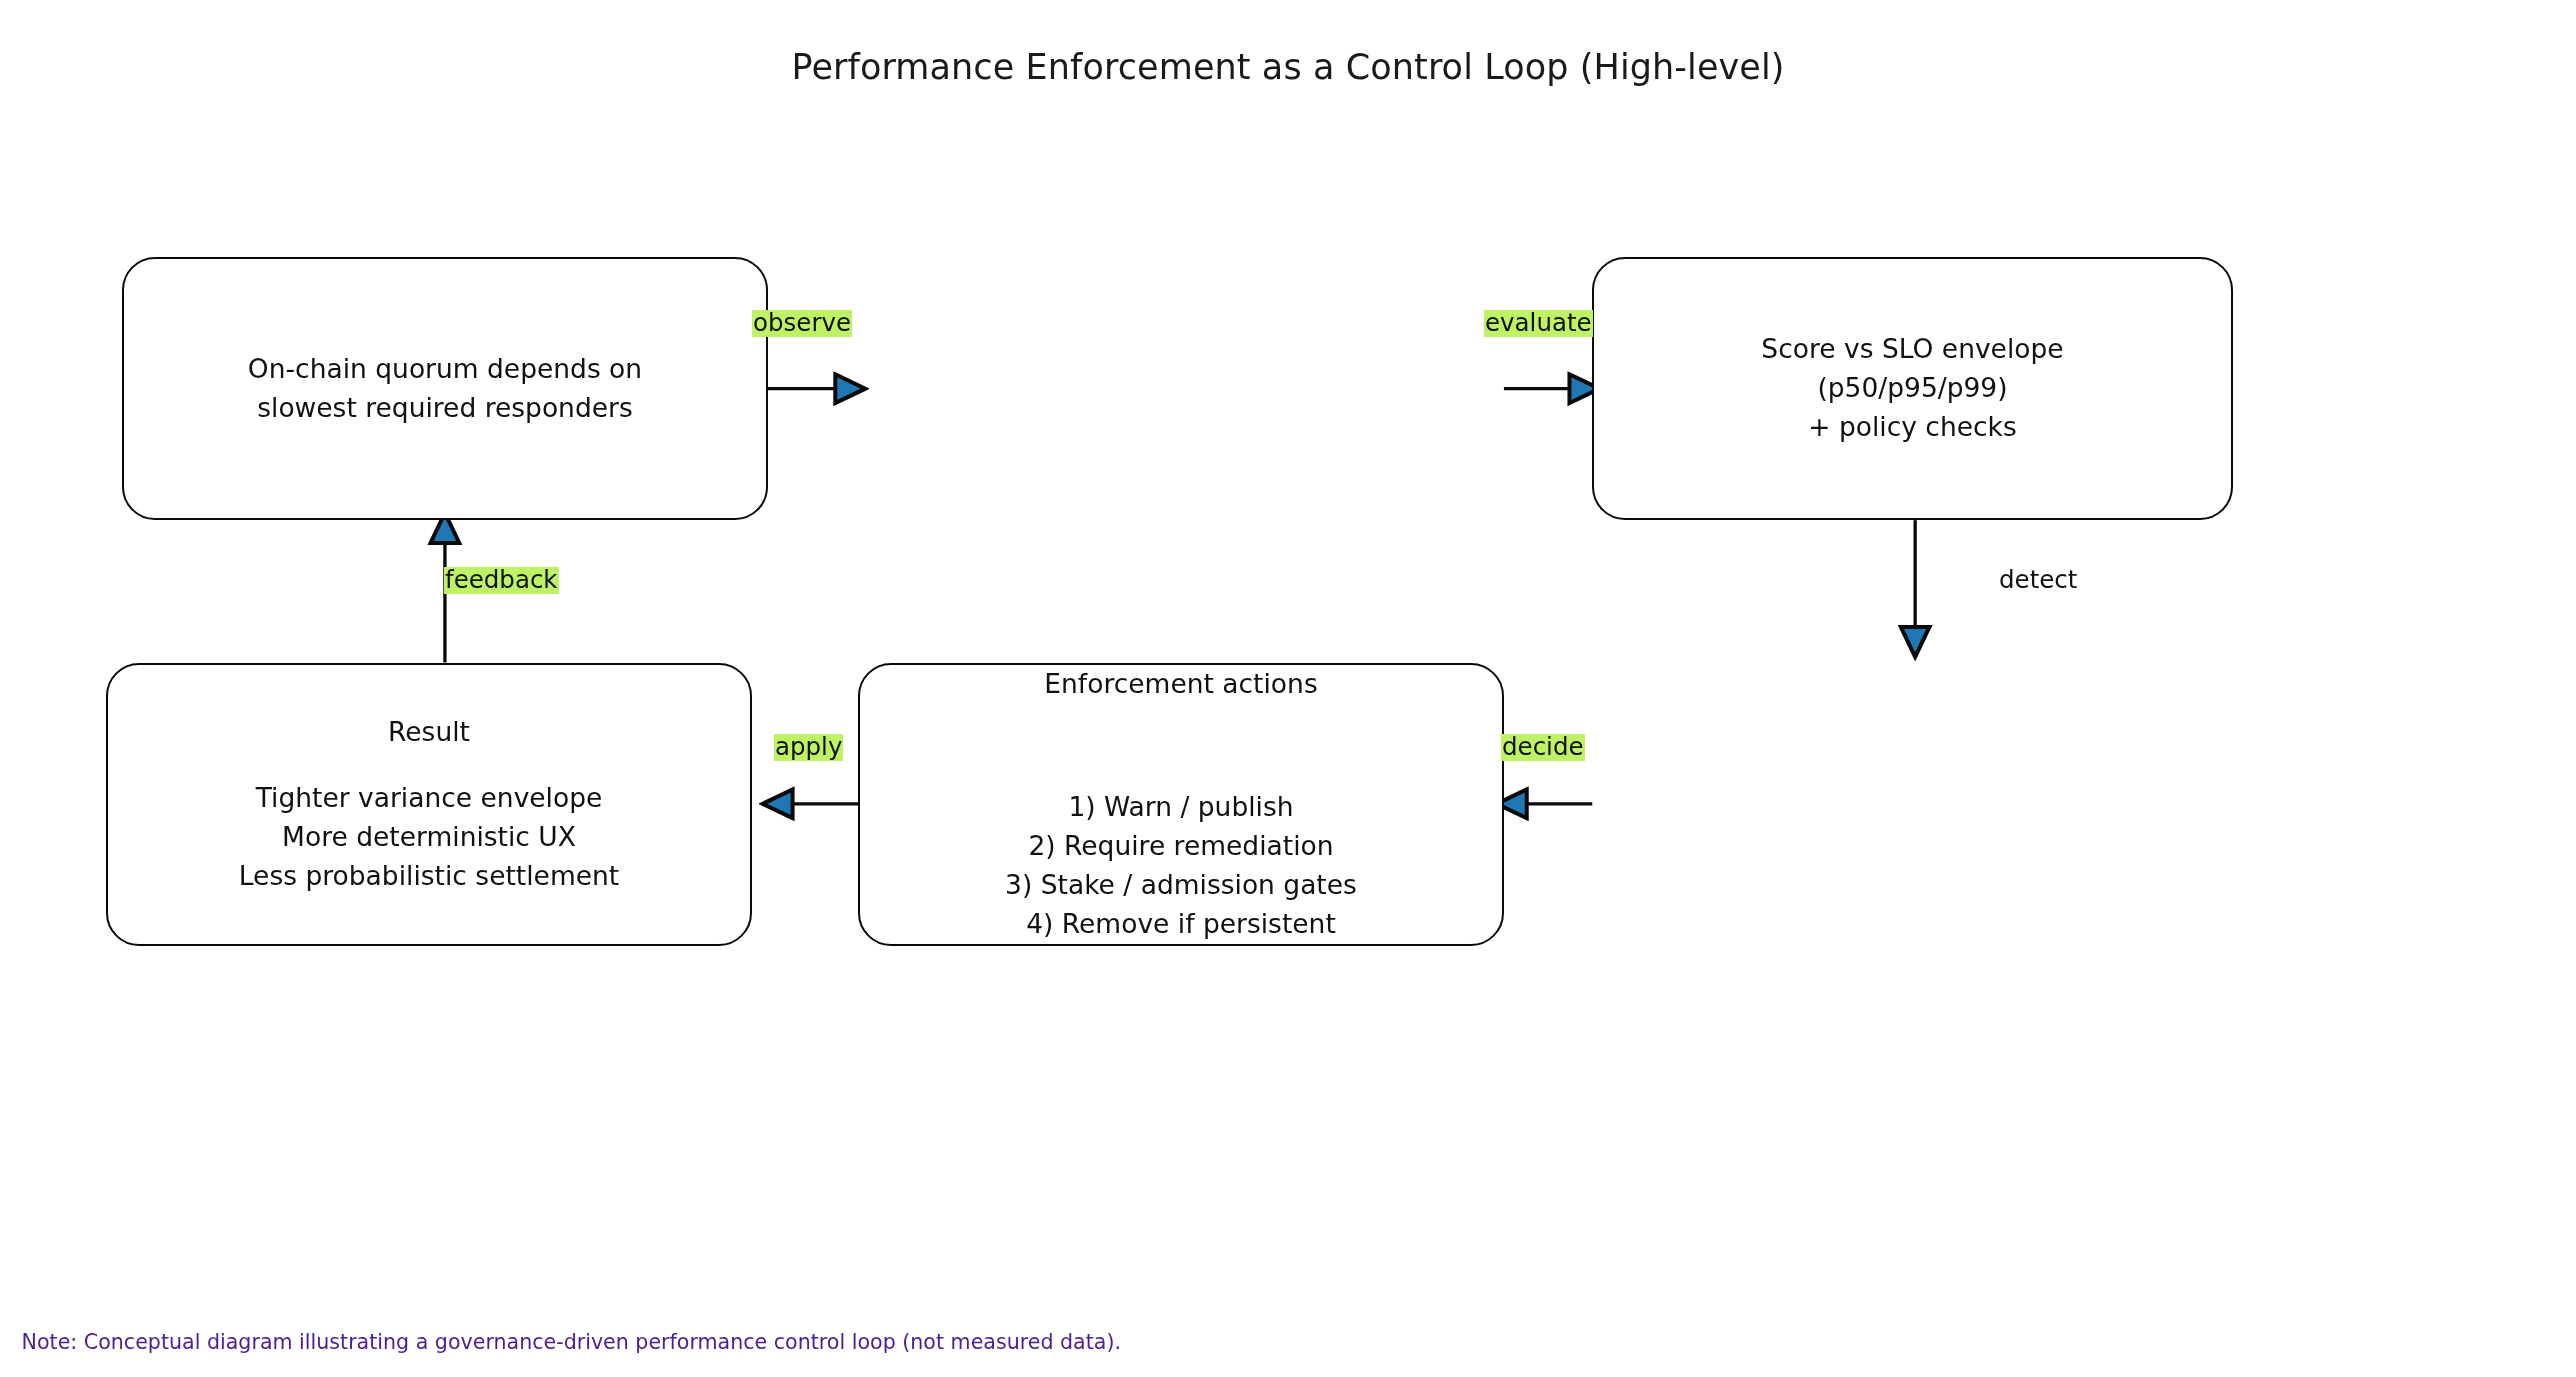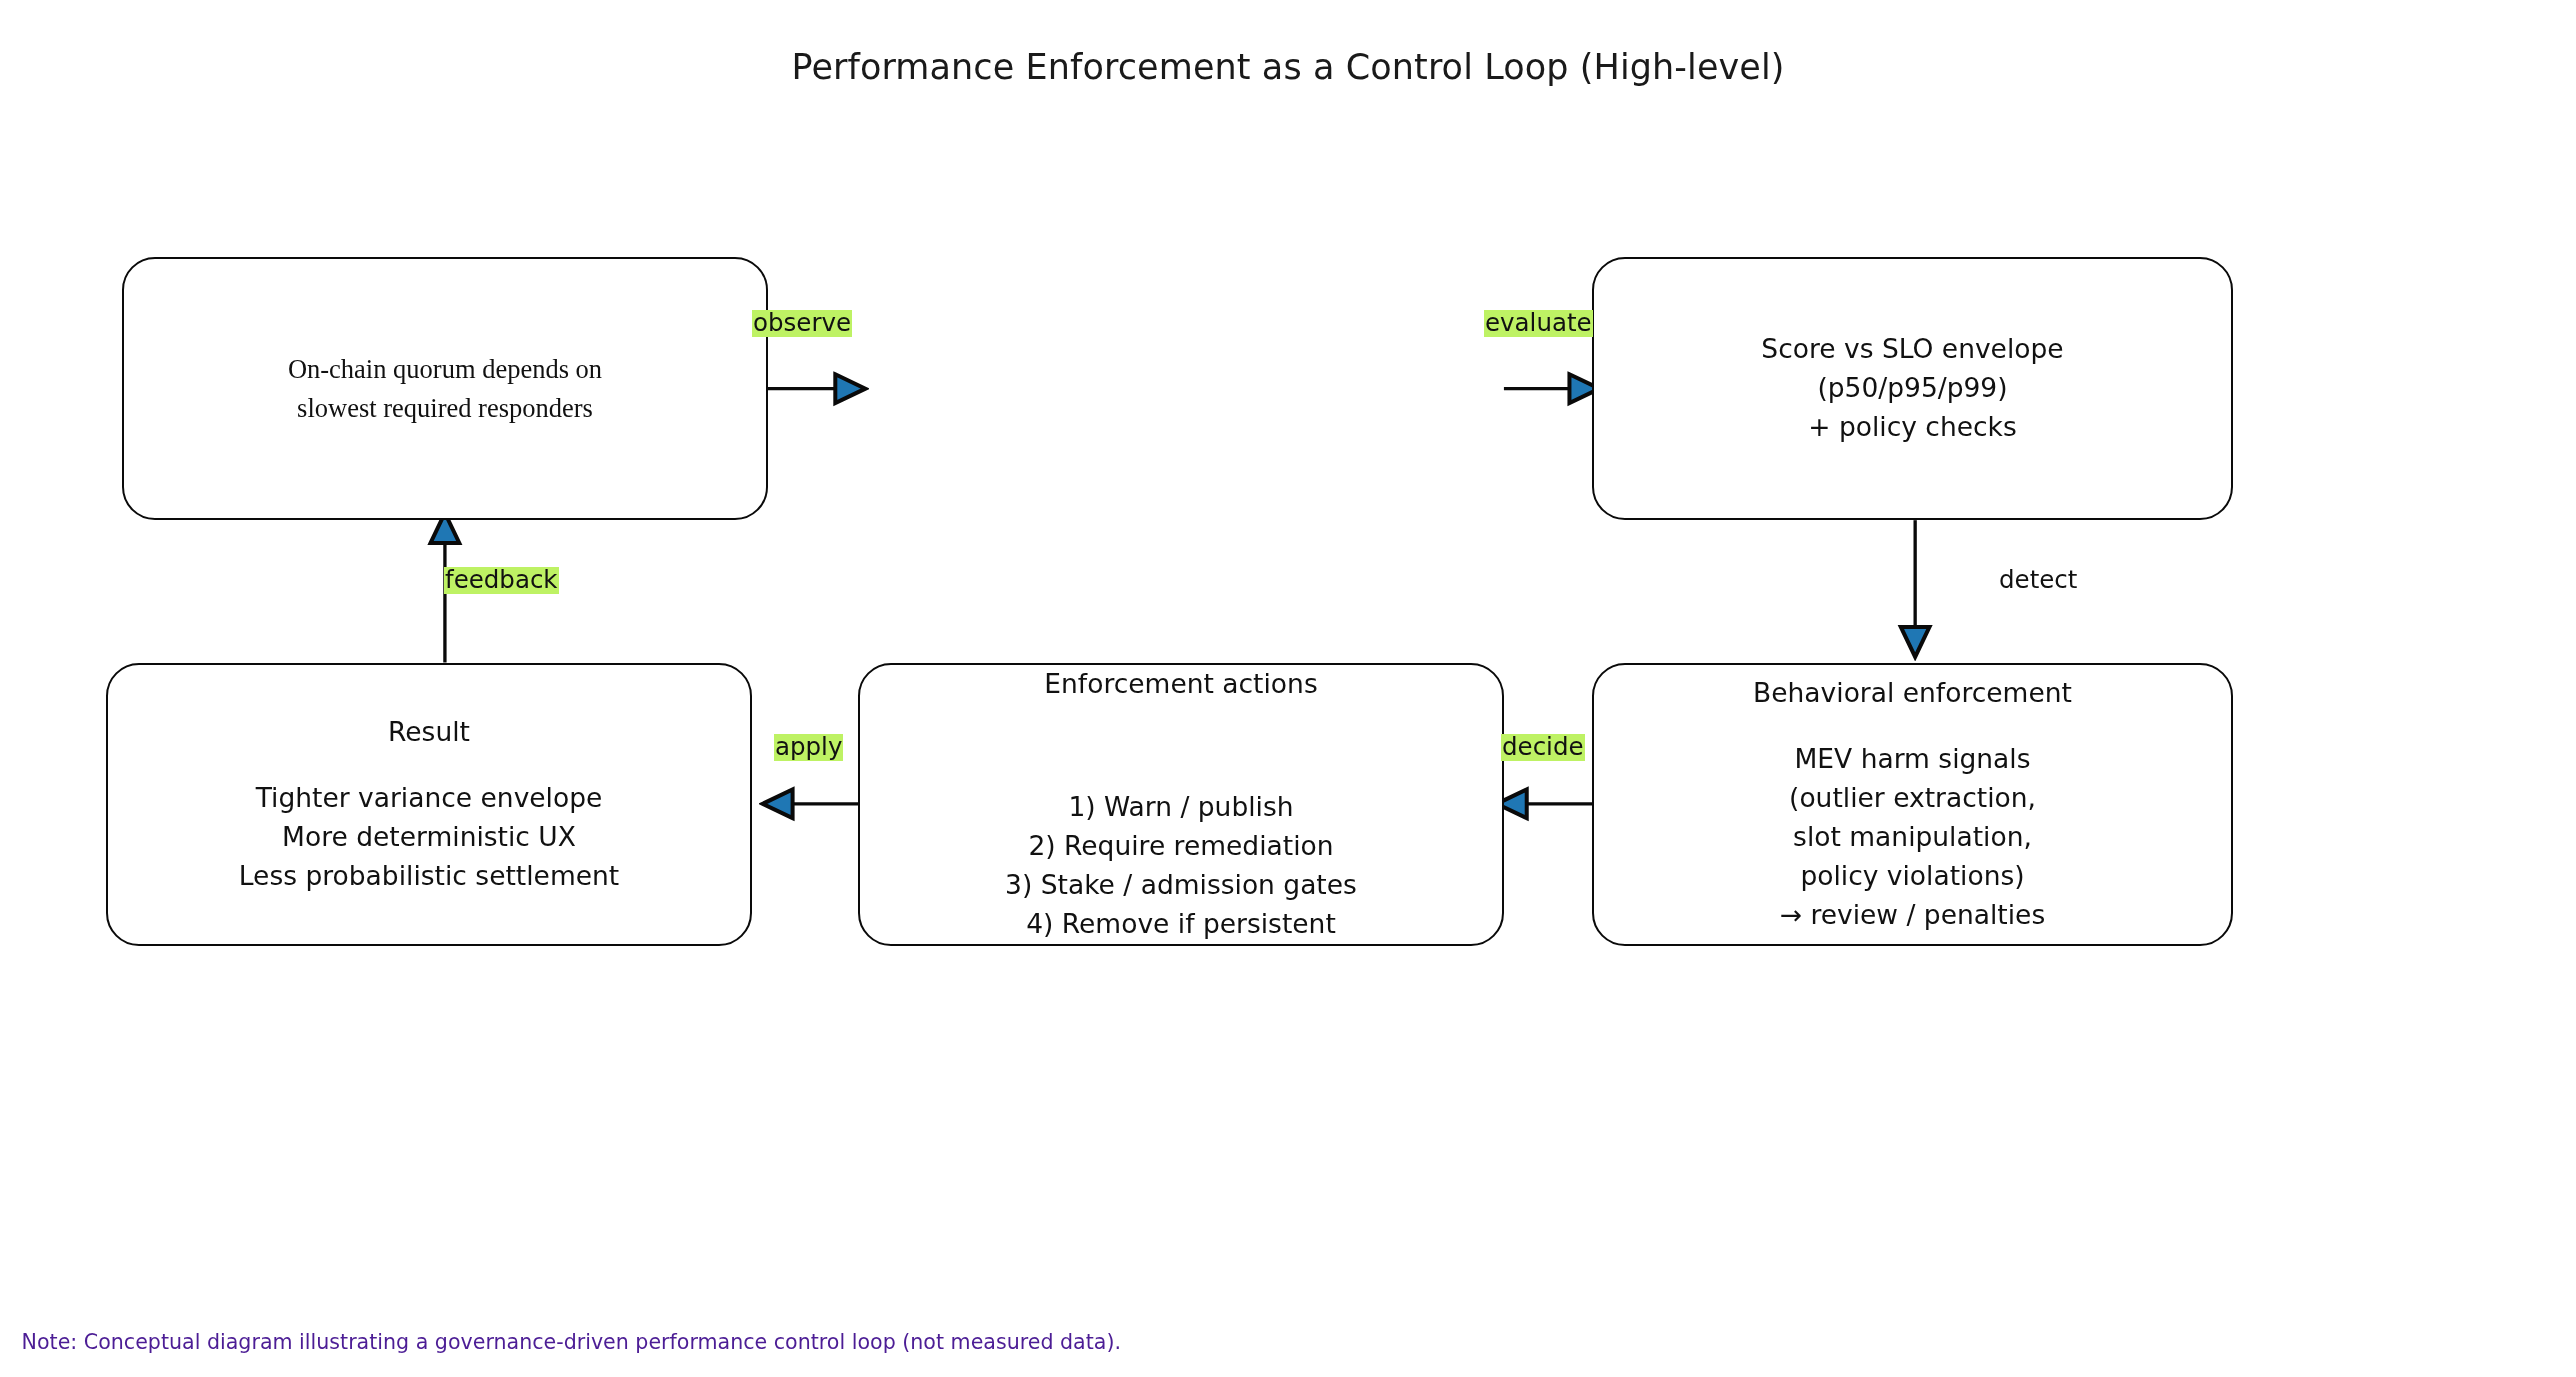--- a/index.html
+++ b/index.html
@@ -79,21 +79,21 @@
     line-height: 1.47;
     color: #111111;
     white-space: pre;
   }
   .node-gap {
     display: block;
     height: 26.5px;
   }
 
   
-  #node-quorum        { left: 122px;  top: 257px; width: 646px;  height: 263px; font-family: Liberation Serif, serif; }
+  #node-quorum        { left: 122px;  top: 257px; width: 646px;  height: 263px; }
   #node-measure       { left: 858px;  top: 257px; width: 646px;  height: 263px; }
   #node-score         { left: 1592px; top: 257px; width: 641px;  height: 263px; }
   #node-result        { left: 106px;  top: 663px; width: 646px;  height: 283px; }
   #node-actions       { left: 858px;  top: 663px; width: 646px;  height: 283px; gap: 36px; }
   #node-behavioral    { left: 1592px; top: 663px; width: 641px;  height: 283px; }
 
   
   .edge-label {
     position: absolute;
     font-size: 24.5px;
@@ -171,29 +171,20 @@
 
   <div class="node" id="node-actions">
     <span class="node-title">Enforcement actions</span>
     <span class="node-gap"></span>
     <span class="node-lines">1) Warn / publish
 2) Require remediation
 3) Stake / admission gates
 4) Remove if persistent</span>
   </div>
 
-  <div class="node" id="node-behavioral">
-    <span class="node-title">Behavioral enforcement</span>
-    <span class="node-gap"></span>
-    <span class="node-lines">MEV harm signals
-(outlier extraction,
-slot manipulation,
-policy violations)
-→ review / penalties</span>
-  </div>
 
   <div class="edge-label" id="edge-label-observe">observe</div>
   <div class="edge-label" id="edge-label-evaluate">evaluate</div>
   <div class="edge-label" id="edge-label-detect">detect</div>
   <div class="edge-label" id="edge-label-feedback">feedback</div>
   <div class="edge-label" id="edge-label-apply">apply</div>
   <div class="edge-label" id="edge-label-decide">decide</div>
 
   <div id="footer-note">Note: Conceptual diagram illustrating a governance-driven performance control loop (not measured data).</div>
 

